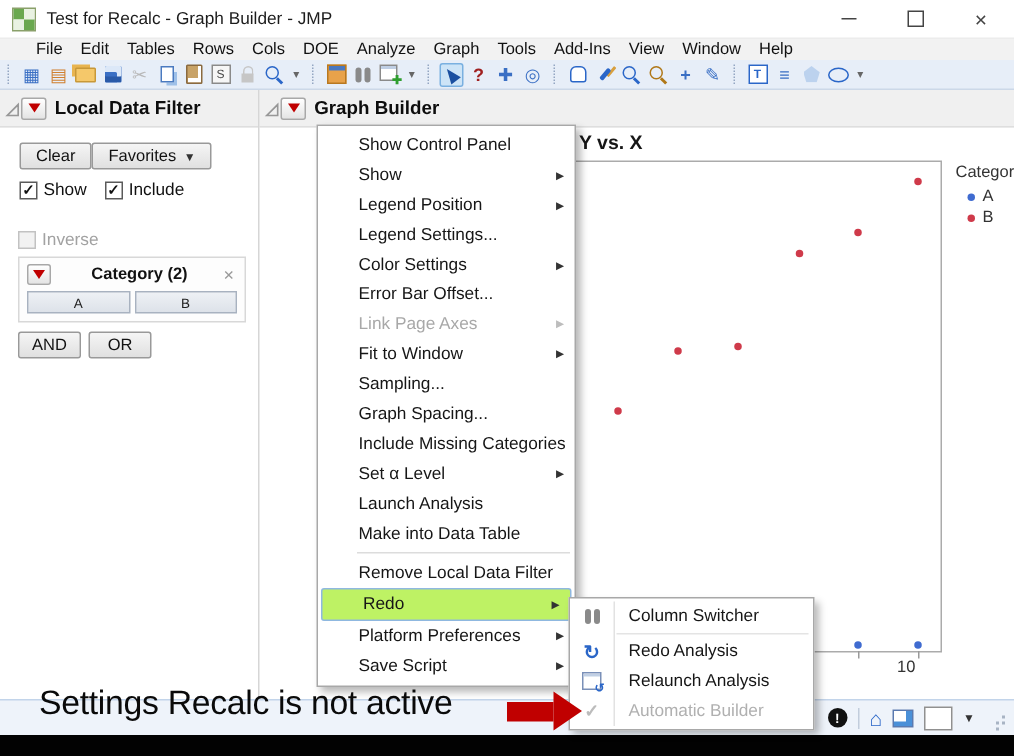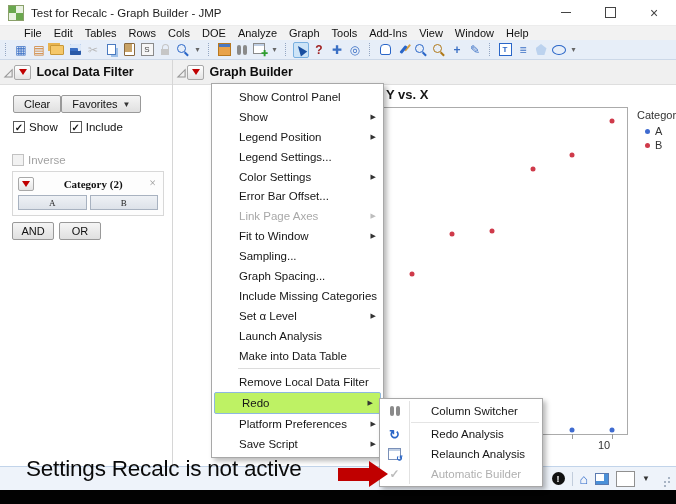--- a/index.html
+++ b/index.html
@@ -90,21 +90,21 @@
   
   .filter-body{position:absolute;left:0;top:85px;width:172px;font-size:11.5px;color:#111;}
   .fb-row{display:flex;align-items:center;}
   .btn{background:linear-gradient(#f5f5f5,#e0e0e0);border:1px solid #999;border-radius:2px;
        font-size:11px;color:#111;padding:2px 10px;display:flex;align-items:center;gap:5px;font-family:inherit;}
   .caret{font-size:8px;color:#333;}
   .cb{width:12px;height:12px;border:1px solid #5a5a5a;background:#fff;display:flex;align-items:center;
       justify-content:center;font-size:10px;font-weight:bold;color:#111;margin-right:4px;box-sizing:border-box;}
   .cb.empty{border-color:#c2c2c2;background:#f2f2f2;color:transparent;}
   .dim{color:#a2a2a2;}
-  .cat-box{margin:5px 8px 0 12px;border:1px solid #d8d8d8;background:#fdfdfd;padding:4px 5px 5px;font-family:Liberation Serif, serif;}
+  .cat-box{margin:5px 8px 0 12px;border:1px solid #d8d8d8;background:#fdfdfd;padding:4px 5px 5px;}
   .cat-head{display:flex;align-items:center;}
   .cat-title{flex:1;text-align:center;font-weight:bold;font-size:11px;}
   .cat-close{color:#9a9a9a;font-size:12px;padding:0 2px;}
   .cat-vals{display:flex;gap:3px;margin-top:4px;}
   .cat-val{flex:1;height:13px;background:linear-gradient(#eef1f5,#dde2e9);border:1px solid #a8b2c0;
            font-size:9px;display:flex;align-items:center;justify-content:center;color:#222;}
   .andor .btn{width:42px;justify-content:center;padding:2px 0;font-size:11px;align-items:flex-end;}
 
   
   .plot-title{position:absolute;left:386px;top:87px;font-weight:bold;font-size:13px;color:#161616;}
@@ -130,21 +130,21 @@
   .menu-sep{height:1px;background:#dcdcdc;margin:3px 3px 3px 26px;}
 
   
   .smenu{position:absolute;left:379px;top:398px;width:164px;height:89px;background:#fff;
          border:1px solid #a8a8a8;box-shadow:3px 3px 5px rgba(0,0,0,.28);z-index:30;
          display:flex;flex-direction:column;padding:2px 0;box-sizing:border-box;}
   .smenu::before{content:"";position:absolute;left:29px;top:2px;bottom:2px;width:1px;background:#e2e2e2;}
   .sub-item{flex:1;display:flex;align-items:center;font-size:11.5px;color:#161616;white-space:nowrap;}
   .sub-item.disabled{color:#b0b0b0;}
   .sub-icon{width:29px;display:flex;align-items:center;justify-content:center;flex:none;}
-  .sub-label{padding-left:22px;}
+  .sub-label{padding-left:10px;}
   .menu-sep2{height:1px;background:#e4e4e4;margin:1px 3px 1px 31px;}
   .ic-redo{color:#2a66c8;font-weight:bold;font-size:13px;}
   .ic-check{color:#bcbcbc;font-size:12px;font-weight:bold;}
   .ic-binoc{width:4px;height:10px;background:#8a8a8a;border-radius:2px;box-shadow:6px 0 0 #8a8a8a;margin-left:-6px;}
   .ic-relaunch{width:11px;height:10px;border:1px solid #7a90b8;background:#fff;box-shadow:inset 0 2px 0 #c0cfe4;position:relative;}
   .ic-relaunch::after{content:"↺";position:absolute;right:-3px;bottom:-4px;font-size:8px;color:#2a66c8;font-weight:bold;}
 
   
   .annotation{position:absolute;left:26px;top:456px;font-size:22.5px;color:#0a0a0a;z-index:40;letter-spacing:-0.2px;}
   .arrow-body{position:absolute;left:338px;top:468px;width:31px;height:13px;background:#c00000;z-index:40;}

